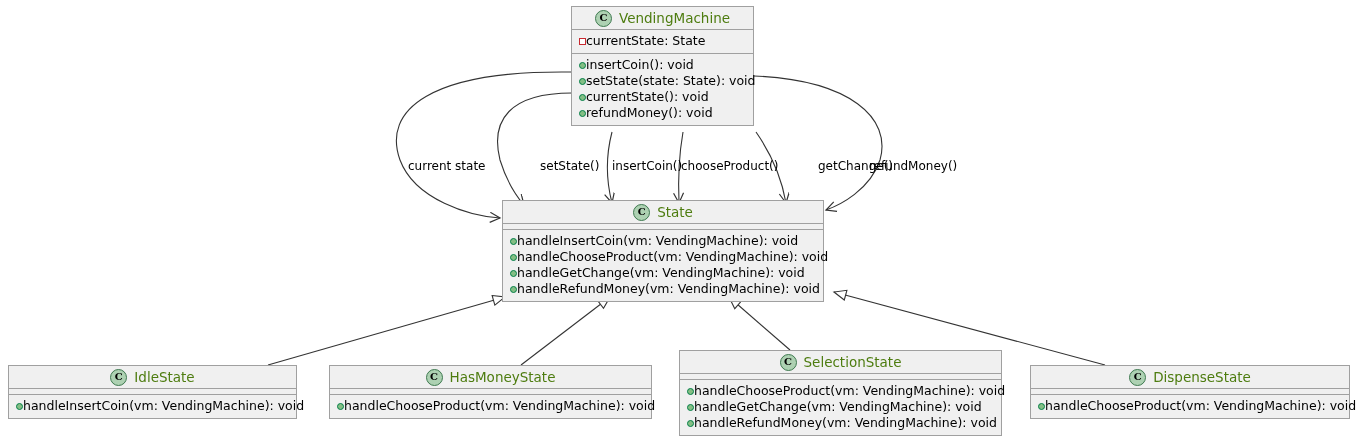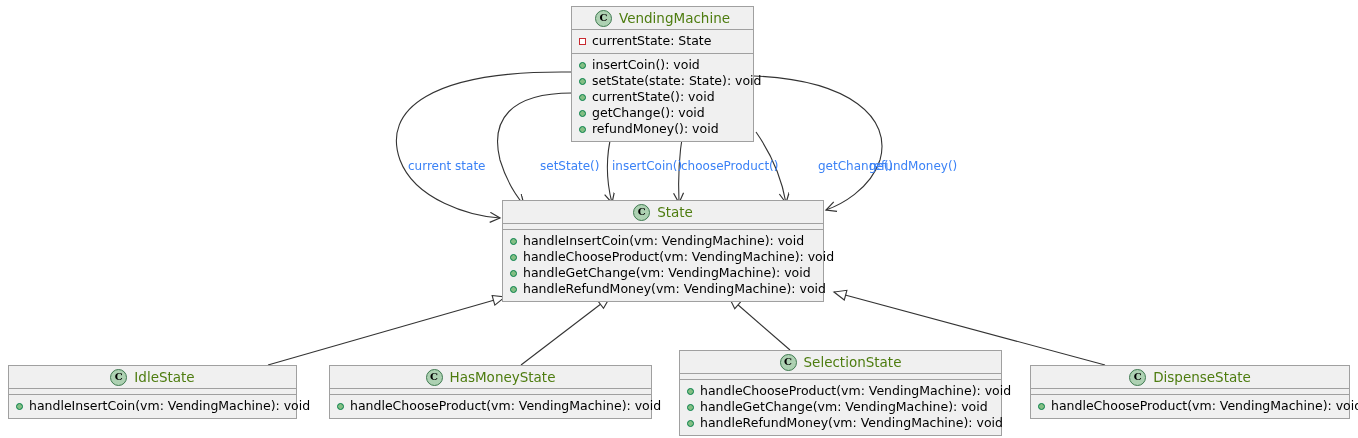--- a/index.html
+++ b/index.html
@@ -68,21 +68,20 @@
     font-size: 10px;
     font-weight: bold;
     color: #000000;
     line-height: 1;
     font-family: "DejaVu Serif", serif;
     flex: none;
   }
   .member {
     display: flex;
     align-items: center;
-    gap: 6px;
     height: 16px;
     white-space: nowrap;
   }
   .member-text {
     font-size: 12.5px;
     color: #000000;
     line-height: 16px;
   }
   .vis-dot {
     width: 7px;
@@ -99,21 +98,21 @@
     height: 7px;
     background: #ffffff;
     border: 1.3px solid #C82930;
     box-sizing: border-box;
     flex: none;
     margin-left: 2px;
   }
   .edge-label {
     position: absolute;
     font-size: 12px;
-    color: #3b82f6;
+    color: #000000;
     white-space: nowrap;
     line-height: 14px;
   }
 </style>
 </head>
 <body>
 
 <div id="diagram-root">
 
   <svg id="edges" viewBox="0 0 1358 438" xmlns="http://www.w3.org/2000/svg">
@@ -178,24 +177,20 @@
       <div class="member">
         <span class="vis-dot"></span>
         <span class="member-text">setState(state: State): void</span>
       </div>
       <div class="member">
         <span class="vis-dot"></span>
         <span class="member-text">currentState(): void</span>
       </div>
       <div class="member">
         <span class="vis-dot"></span>
-        <span class="member-text">getChange(): void</span>
-      </div>
-      <div class="member">
-        <span class="vis-dot"></span>
         <span class="member-text">refundMoney(): void</span>
       </div>
     </div>
   </div>
 
   <div class="uml-class" style="left:502px; top:200px; width:322px;">
     <div class="cls-header">
       <span class="circle-c">C</span>
       <span class="cls-name">State</span>
     </div>

